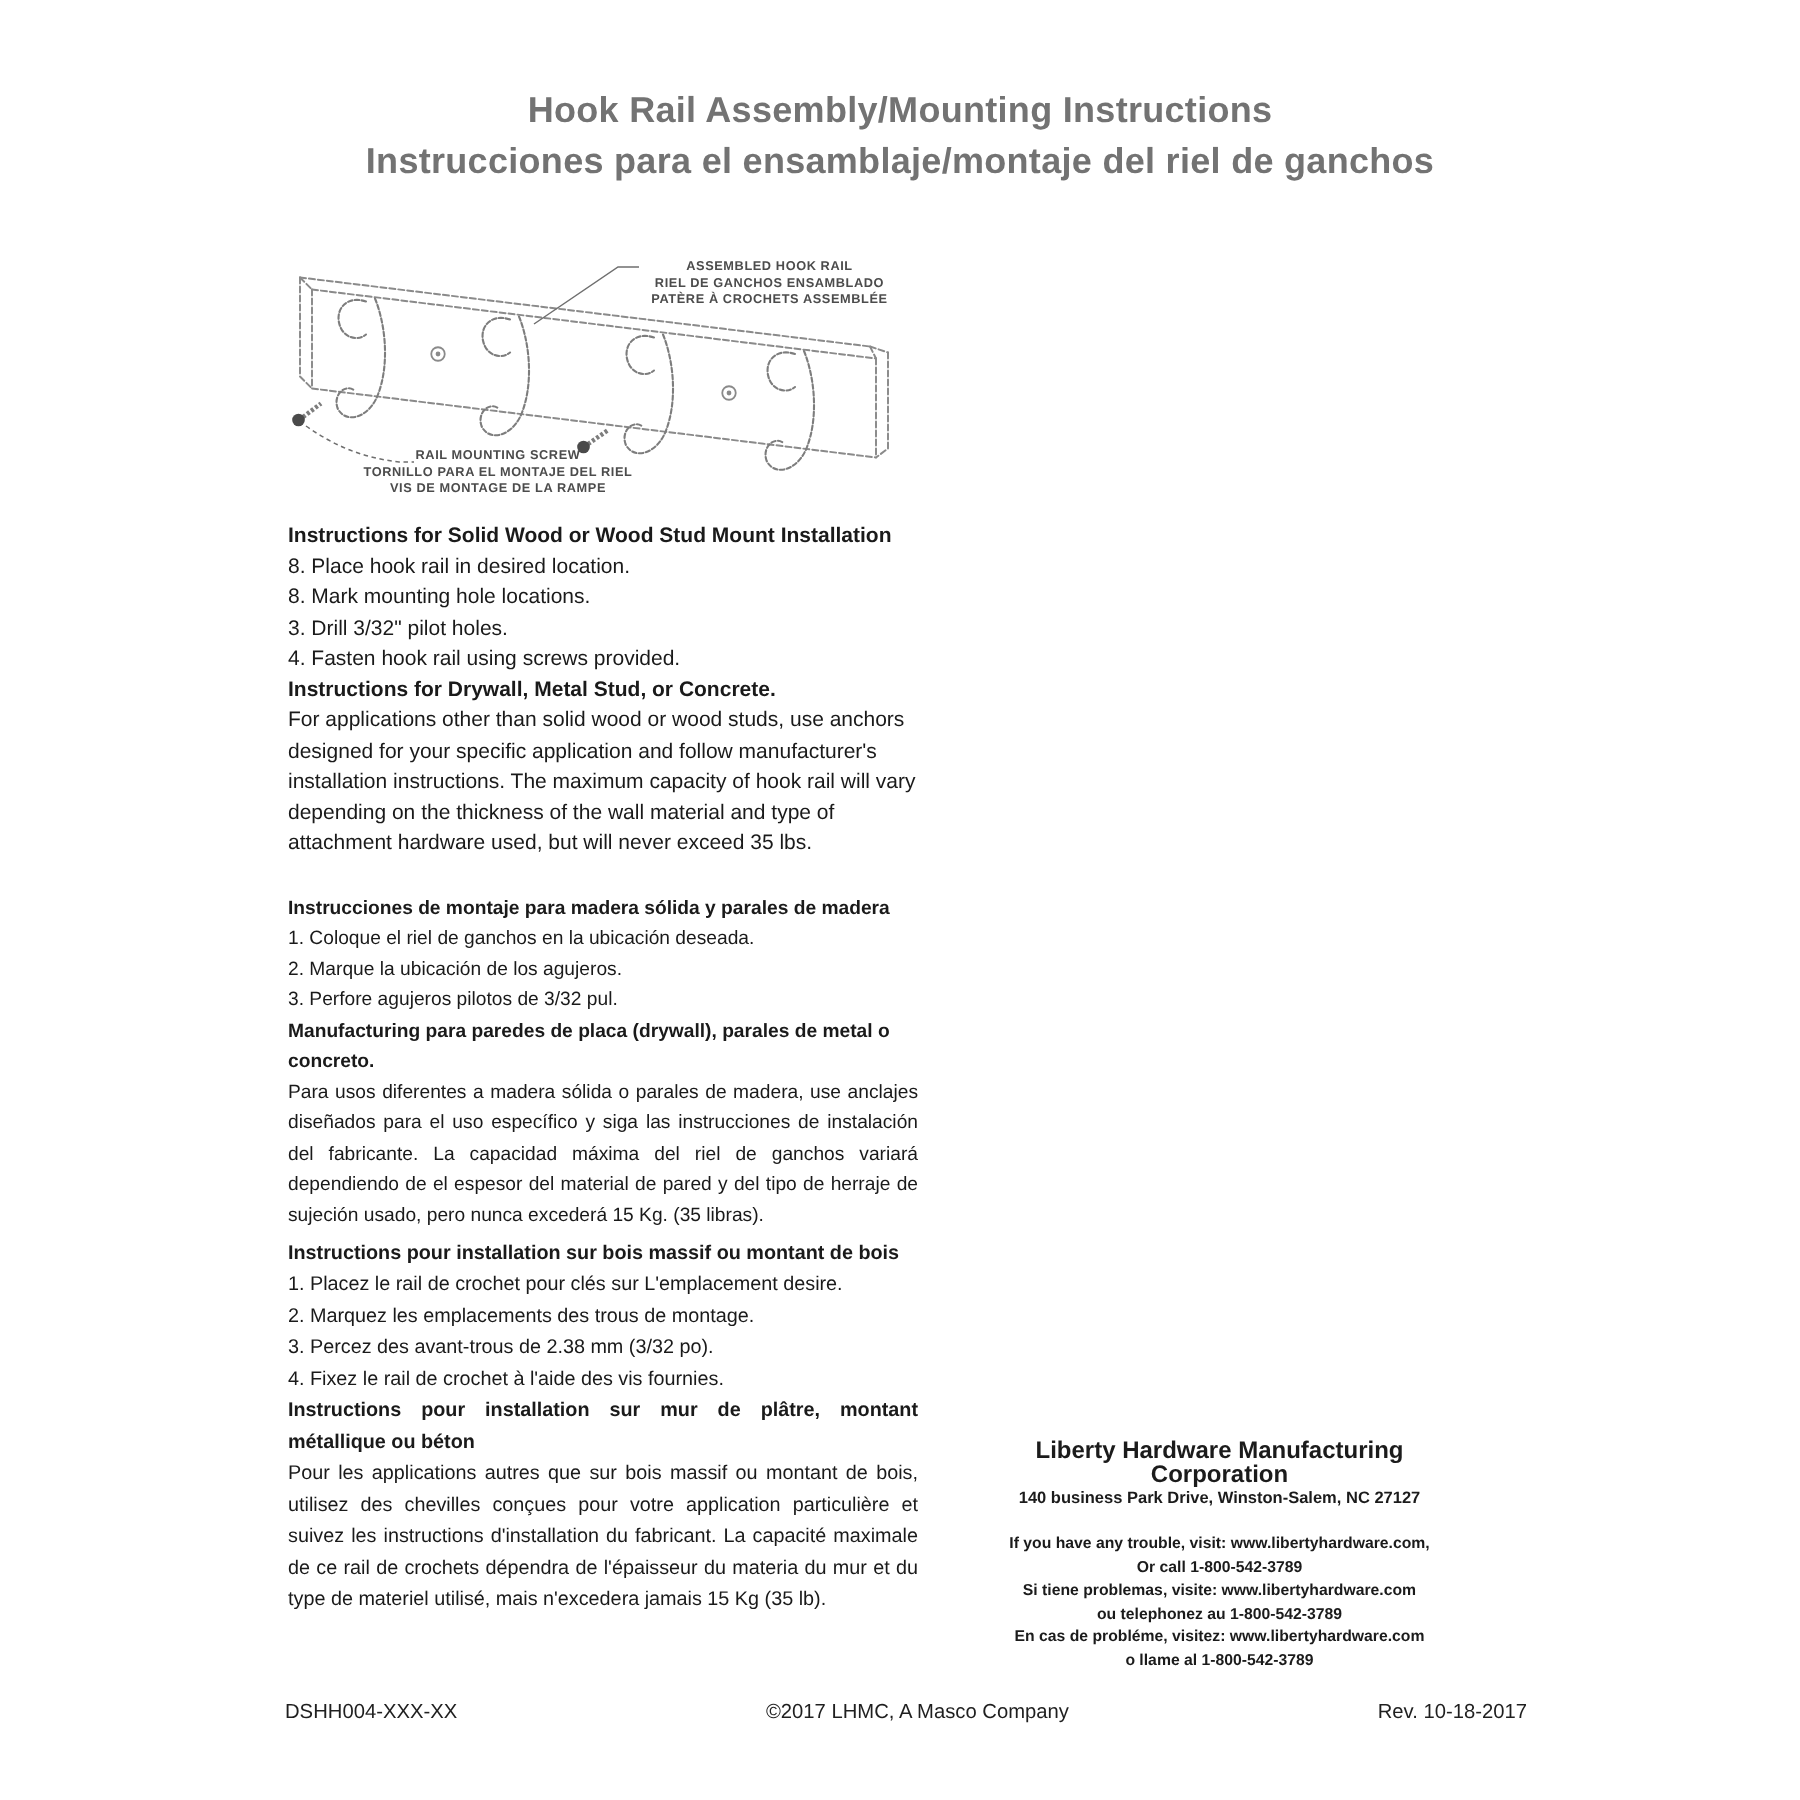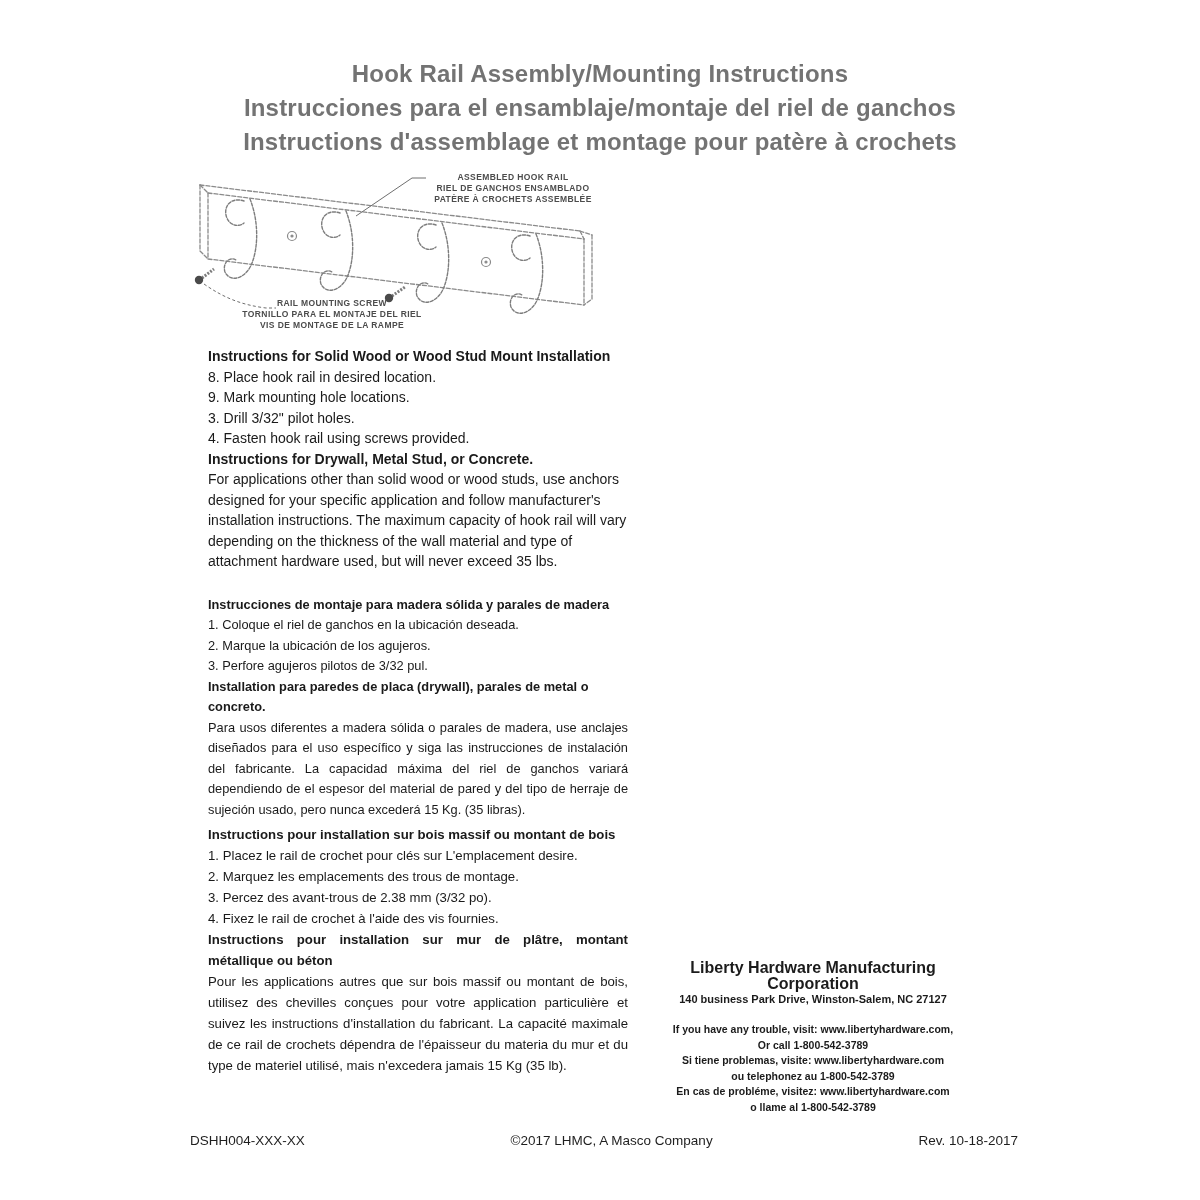--- a/index.html
+++ b/index.html
@@ -22,21 +22,21 @@
   .diagram svg { position:absolute; left:0; top:0; }
   .diag-label {
     position:absolute; font-size:8.5px; line-height:11px; color:#4c4c4c;
     text-align:center; text-transform:uppercase; letter-spacing:0.4px;
     font-weight:bold;
   }
   .label-assembled { left:238px; top:14px; width:190px; }
   .label-screw    { left:42px;  top:140px; width:220px; }
 
   
-  .col-left { position:absolute; left:208px; top:346px; width:420px; color:#1a1a1a; }
+  .col-left { position:absolute; left:192px; top:346px; width:420px; color:#1a1a1a; }
   .sec-heading { font-weight:bold; }
   .sec-en { font-size:14px;   line-height:20.5px; margin-bottom:23px; }
   .sec-es { font-size:12.8px; line-height:20.5px; margin-bottom:4px; }
   .sec-fr { font-size:13.2px; line-height:21px; }
   .sec-fr .sec-heading, .sec-fr .para { text-align:justify; }
   .sec-es .para { text-align:justify; }
   .para { margin:0; }
 
   
   .company { position:absolute; left:648px; top:960px; width:330px; text-align:center; color:#1b1b1b; }
@@ -52,21 +52,20 @@
   }
 </style>
 </head>
 <body>
 
 <div class="page">
 
   <div class="title-block">
     <div>Hook Rail Assembly/Mounting Instructions</div>
     <div>Instrucciones para el ensamblaje/montaje del riel de ganchos</div>
-    <div>Instructions d'assemblage et montage pour patère à crochets</div>
   </div>
 
   <div class="diagram">
     <svg width="470" height="195" viewBox="0 0 470 195">
 
       <g stroke="#8a8a8a" stroke-width="1.3" fill="none" stroke-dasharray="4 2" stroke-linecap="round">
         <path d="M20,27 L400,73"></path>
         <path d="M28,35 L404,81"></path>
         <path d="M28,101 L404,147"></path>
         <path d="M20,27 L20,93 L28,101"></path>
@@ -126,33 +125,33 @@
       <div>RIEL DE GANCHOS ENSAMBLADO</div>
       <div>PATÈRE À CROCHETS ASSEMBLÉE</div>
     </div>
   </div>
 
   <div class="col-left">
 
     <div class="sec-en">
       <div class="sec-heading">Instructions for Solid Wood or Wood Stud Mount Installation</div>
       <div class="step">8. Place hook rail in desired location.</div>
-      <div class="step">9. Mark mounting hole locations.</div>
+      <div class="step">8. Mark mounting hole locations.</div>
       <div class="step">3. Drill 3/32" pilot holes.</div>
       <div class="step">4. Fasten hook rail using screws provided.</div>
       <div class="sec-heading">Instructions for Drywall, Metal Stud, or Concrete.</div>
       <p class="para">For applications other than solid wood or wood studs, use anchors designed for your specific application and follow manufacturer's installation instructions.  The maximum capacity of hook rail will vary depending on the thickness of the wall material and type of attachment hardware used, but will never exceed 35 lbs.</p>
     </div>
 
     <div class="sec-es">
       <div class="sec-heading">Instrucciones de montaje para madera sólida y parales de madera</div>
       <div class="step">1. Coloque el riel de ganchos en la ubicación deseada.</div>
       <div class="step">2. Marque la ubicación de los agujeros.</div>
       <div class="step">3. Perfore agujeros pilotos de 3/32 pul.</div>
-      <div class="sec-heading">Installation  para paredes de placa (drywall), parales de metal o concreto.</div>
+      <div class="sec-heading">Manufacturing  para paredes de placa (drywall), parales de metal o concreto.</div>
       <p class="para">Para usos diferentes a madera sólida o parales de madera, use anclajes diseñados para el uso específico y siga las instrucciones de instalación  del fabricante. La capacidad máxima del riel de ganchos variará dependiendo de el espesor del material de pared y del tipo de herraje de sujeción usado, pero nunca excederá 15 Kg. (35 libras).</p>
     </div>
 
     <div class="sec-fr">
       <div class="sec-heading">Instructions pour installation sur bois massif ou montant de bois</div>
       <div class="step">1. Placez le rail de crochet pour clés sur L'emplacement desire.</div>
       <div class="step">2. Marquez les emplacements des trous de montage.</div>
       <div class="step">3. Percez des avant-trous de 2.38 mm (3/32 po).</div>
       <div class="step">4. Fixez le rail de crochet à l'aide des vis fournies.</div>
       <div class="sec-heading">Instructions pour installation sur mur de plâtre, montant métallique ou béton</div>

